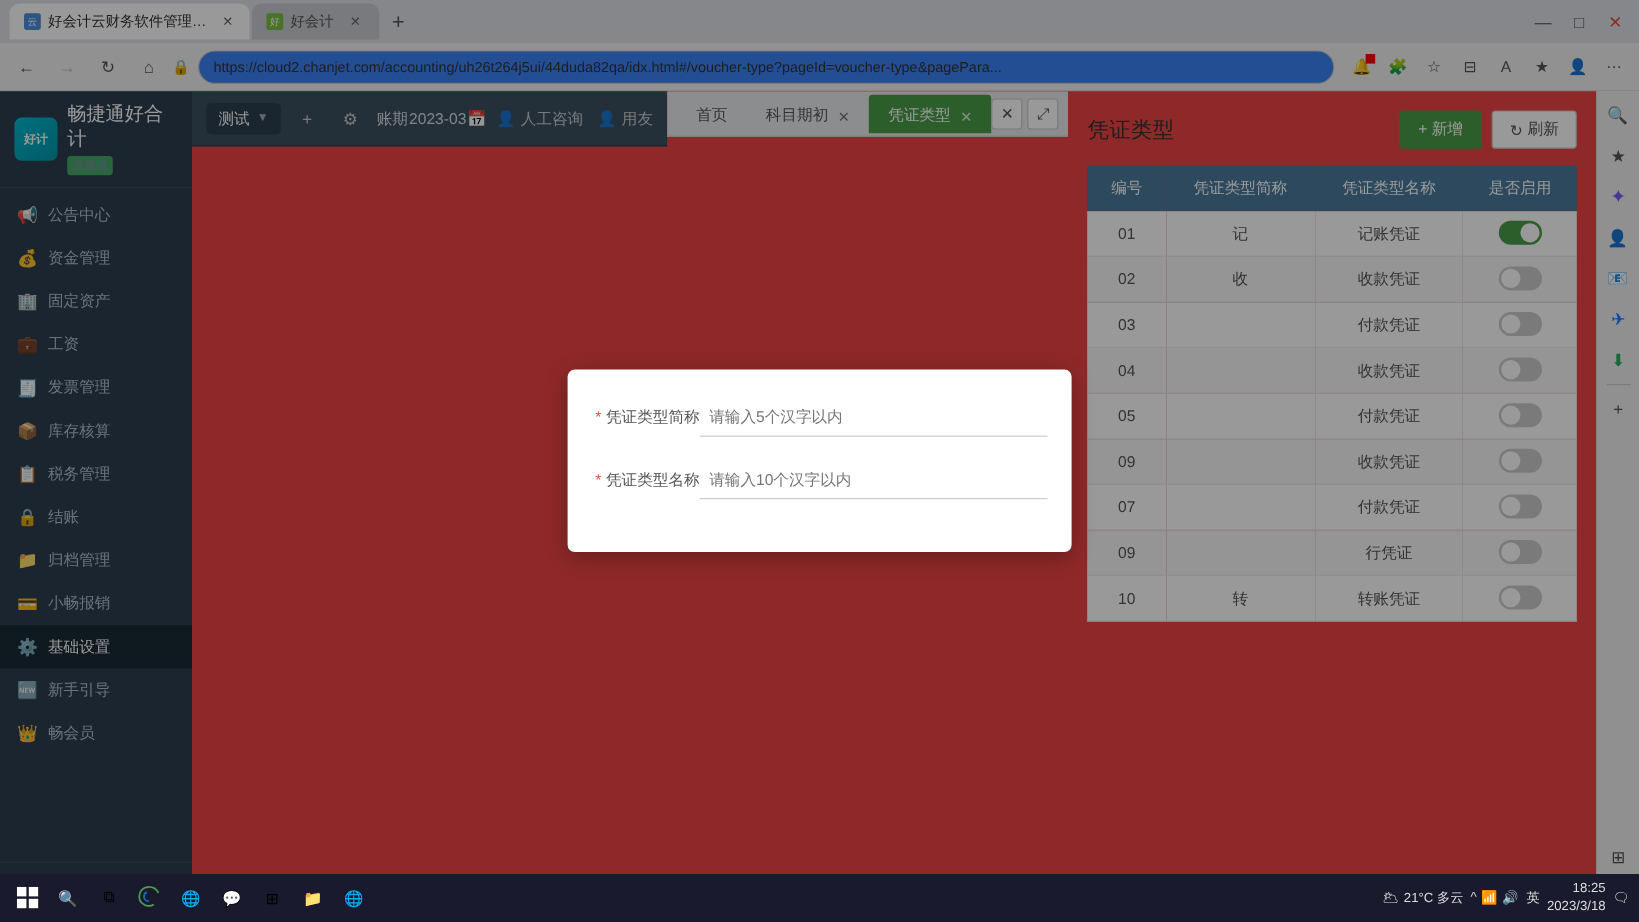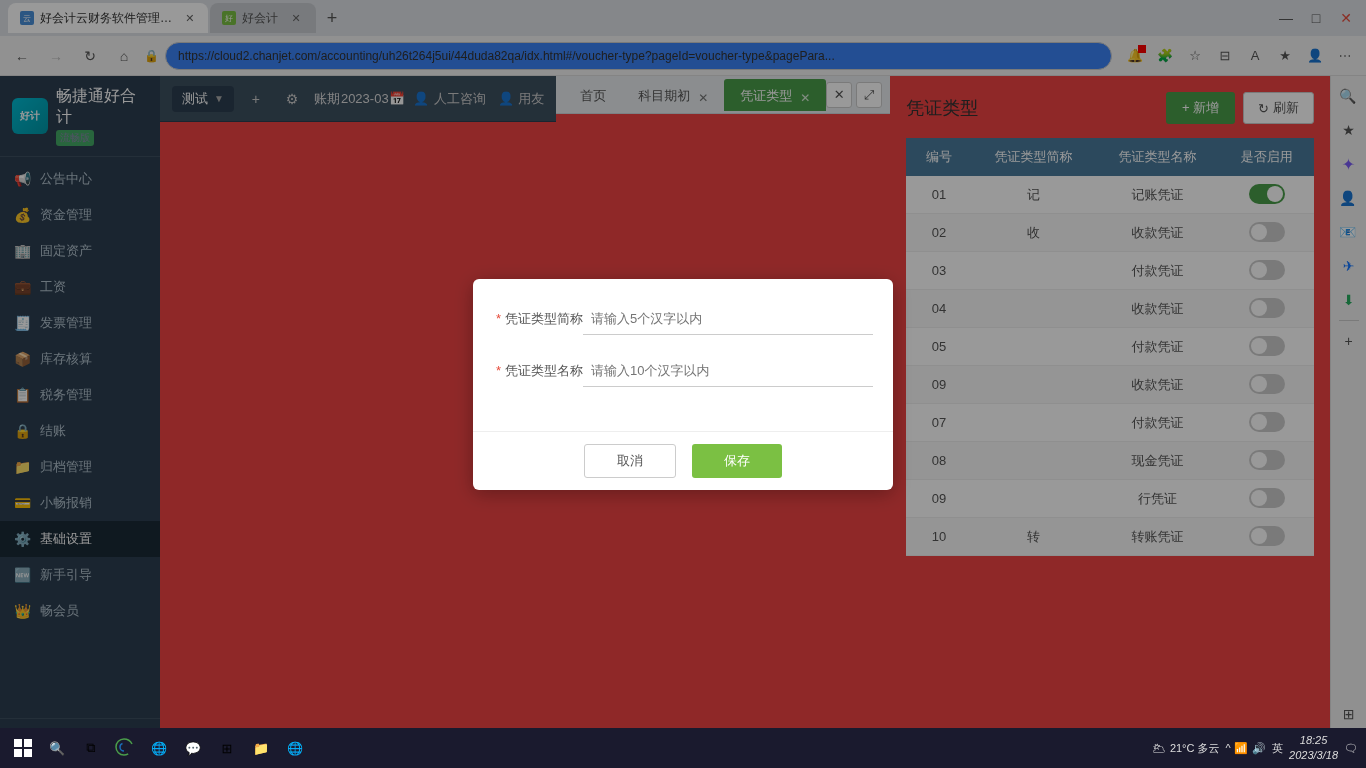--- a/index.html
+++ b/index.html
@@ -99,21 +99,21 @@
     .form-input { flex: 1; height: 32px; border: none; border-bottom: 1px solid #ccc; padding: 4px 8px; font-size: 13px; color: #333; outline: none; }
     .dialog-footer { padding: 12px 20px; display: flex; justify-content: center; gap: 16px; border-top: 1px solid #eee; }
     .btn-cancel { background: white; color: #555; border: 1px solid #ccc; padding: 7px 32px; border-radius: 3px; cursor: pointer; font-size: 13px; }
     .btn-save { background: #7bc043; color: white; border: none; padding: 7px 32px; border-radius: 3px; cursor: pointer; font-size: 13px; }
 
     
     .taskbar { position: fixed; bottom: 0; left: 0; width: 100%; height: 40px; background: #1a1a2e; display: flex; align-items: center; padding: 0 8px; gap: 4px; z-index: 2000; }
     .taskbar-start { width: 30px; height: 30px; display: flex; align-items: center; justify-content: center; cursor: pointer; }
     .taskbar-icon { width: 30px; height: 30px; display: flex; align-items: center; justify-content: center; cursor: pointer; }
     .taskbar-right { margin-left: auto; display: flex; align-items: center; gap: 6px; color: #ddd; font-size: 11px; }
-    .taskbar-time { text-align: center; line-height: 1.4; font-style: italic; }
+    .taskbar-time { text-align: right; line-height: 1.4; }
     .taskbar-sys-icons { display: flex; gap: 4px; align-items: center; }
   </style>
 </head>
 <body>
 
 <div>
 
   <div class="tab-bar">
     <div class="browser-tab active">
       <div class="tab-favicon">云</div>
@@ -356,30 +356,20 @@
       <td>07</td>
       <td></td>
       <td>付款凭证</td>
       <td>
         <div class="toggle ">
           <div class="knob"></div>
         </div>
       </td>
     </tr>
             <tr>
-      <td>08</td>
-      <td></td>
-      <td>现金凭证</td>
-      <td>
-        <div class="toggle ">
-          <div class="knob"></div>
-        </div>
-      </td>
-    </tr>
-            <tr>
       <td>09</td>
       <td></td>
       <td>行凭证</td>
       <td>
         <div class="toggle ">
           <div class="knob"></div>
         </div>
       </td>
     </tr>
             <tr>
@@ -422,24 +412,20 @@
         </label>
         <input class="form-input" type="text" placeholder="请输入5个汉字以内" style="">
       </div>
       <div class="form-row">
         <label class="form-label">
           <span class="required">*</span><span>凭证类型名称</span>
         </label>
         <input class="form-input" type="text" placeholder="请输入10个汉字以内" style="">
       </div>
     </div>
-    <div class="dialog-footer">
-      <button class="btn-cancel">取消</button>
-      <button class="btn-save">保存</button>
-    </div>
   </div>
 </div>
 
 <div class="taskbar">
   <div class="taskbar-start">
     <svg width="18" height="18" viewBox="0 0 18 18" fill="white">
         <rect x="0" y="0" width="8" height="8"></rect>
         <rect x="10" y="0" width="8" height="8"></rect>
         <rect x="0" y="10" width="8" height="8"></rect>
         <rect x="10" y="10" width="8" height="8"></rect>

